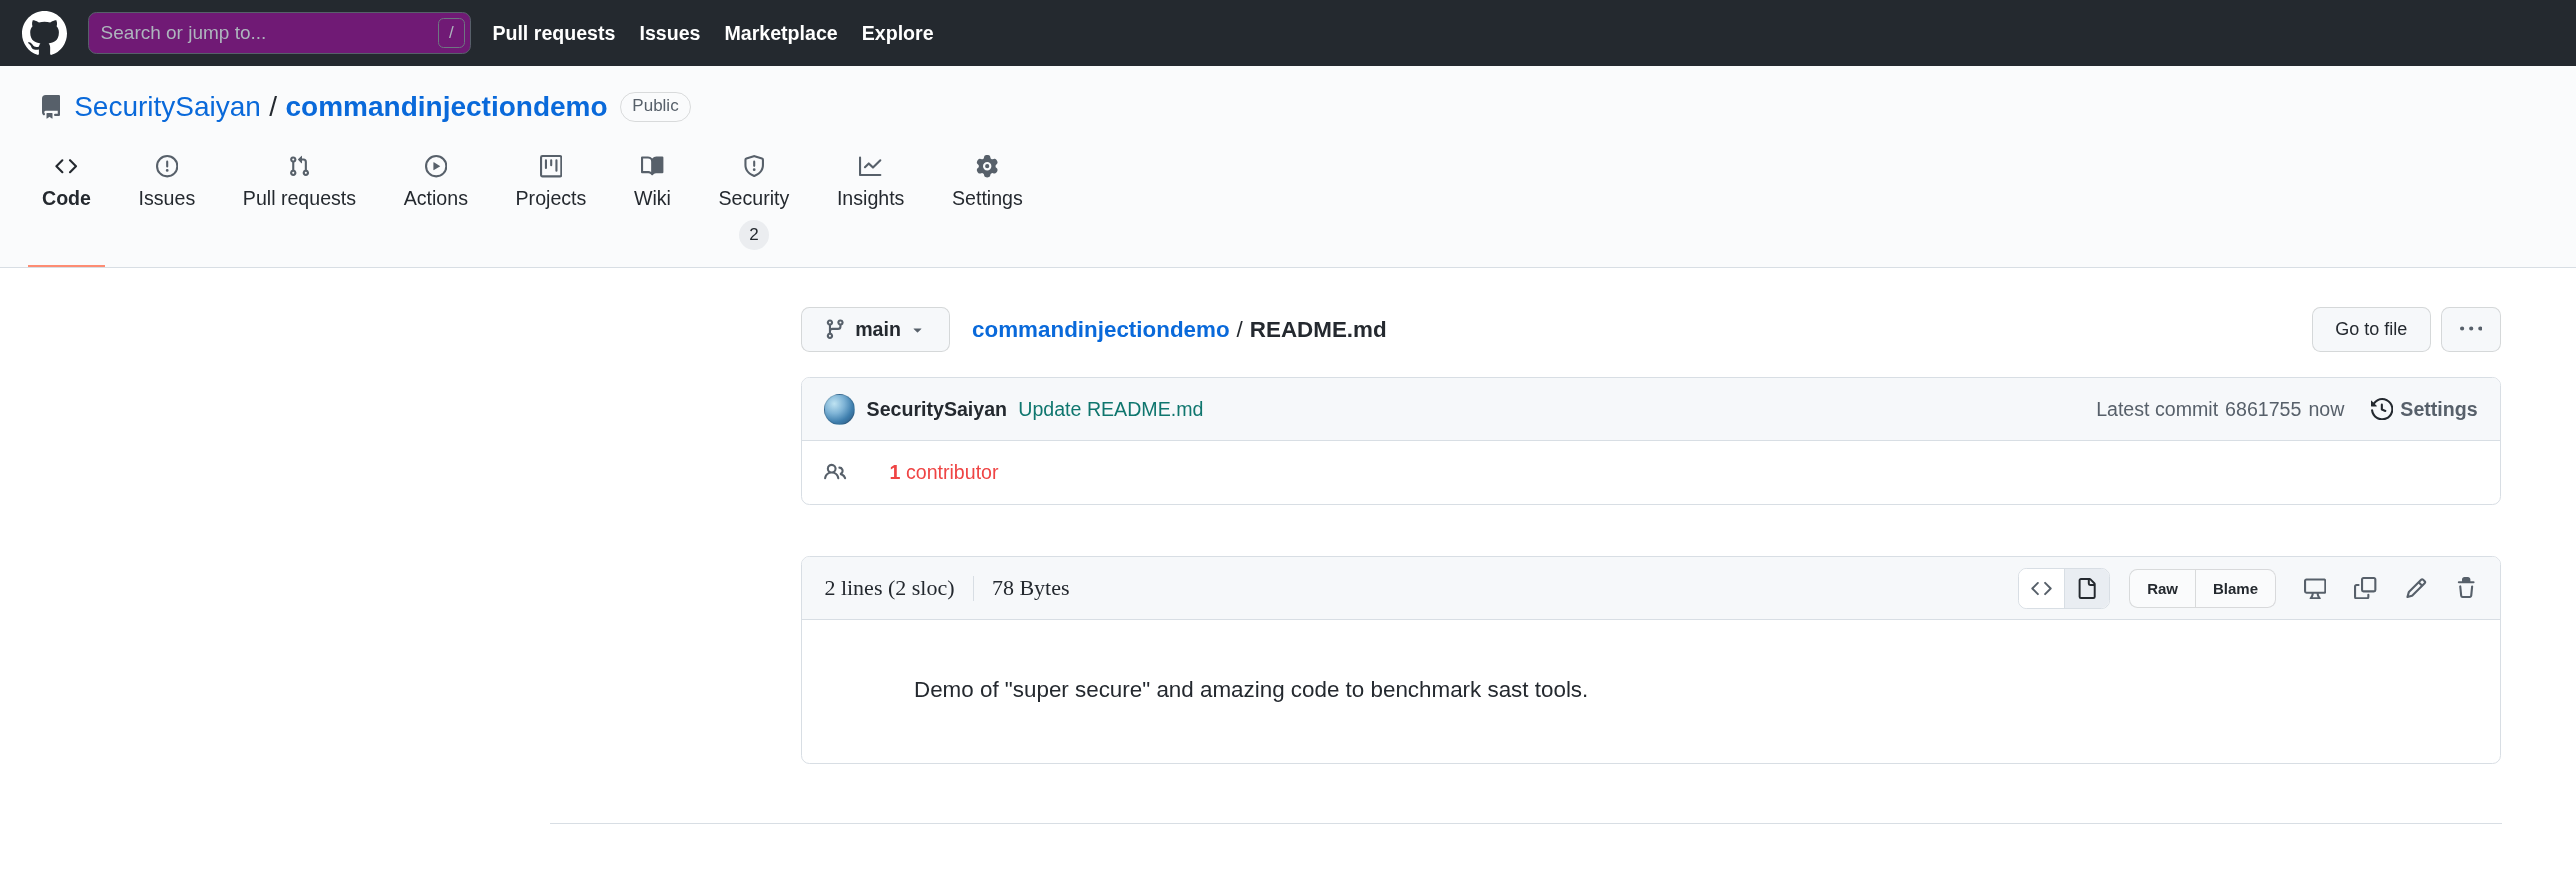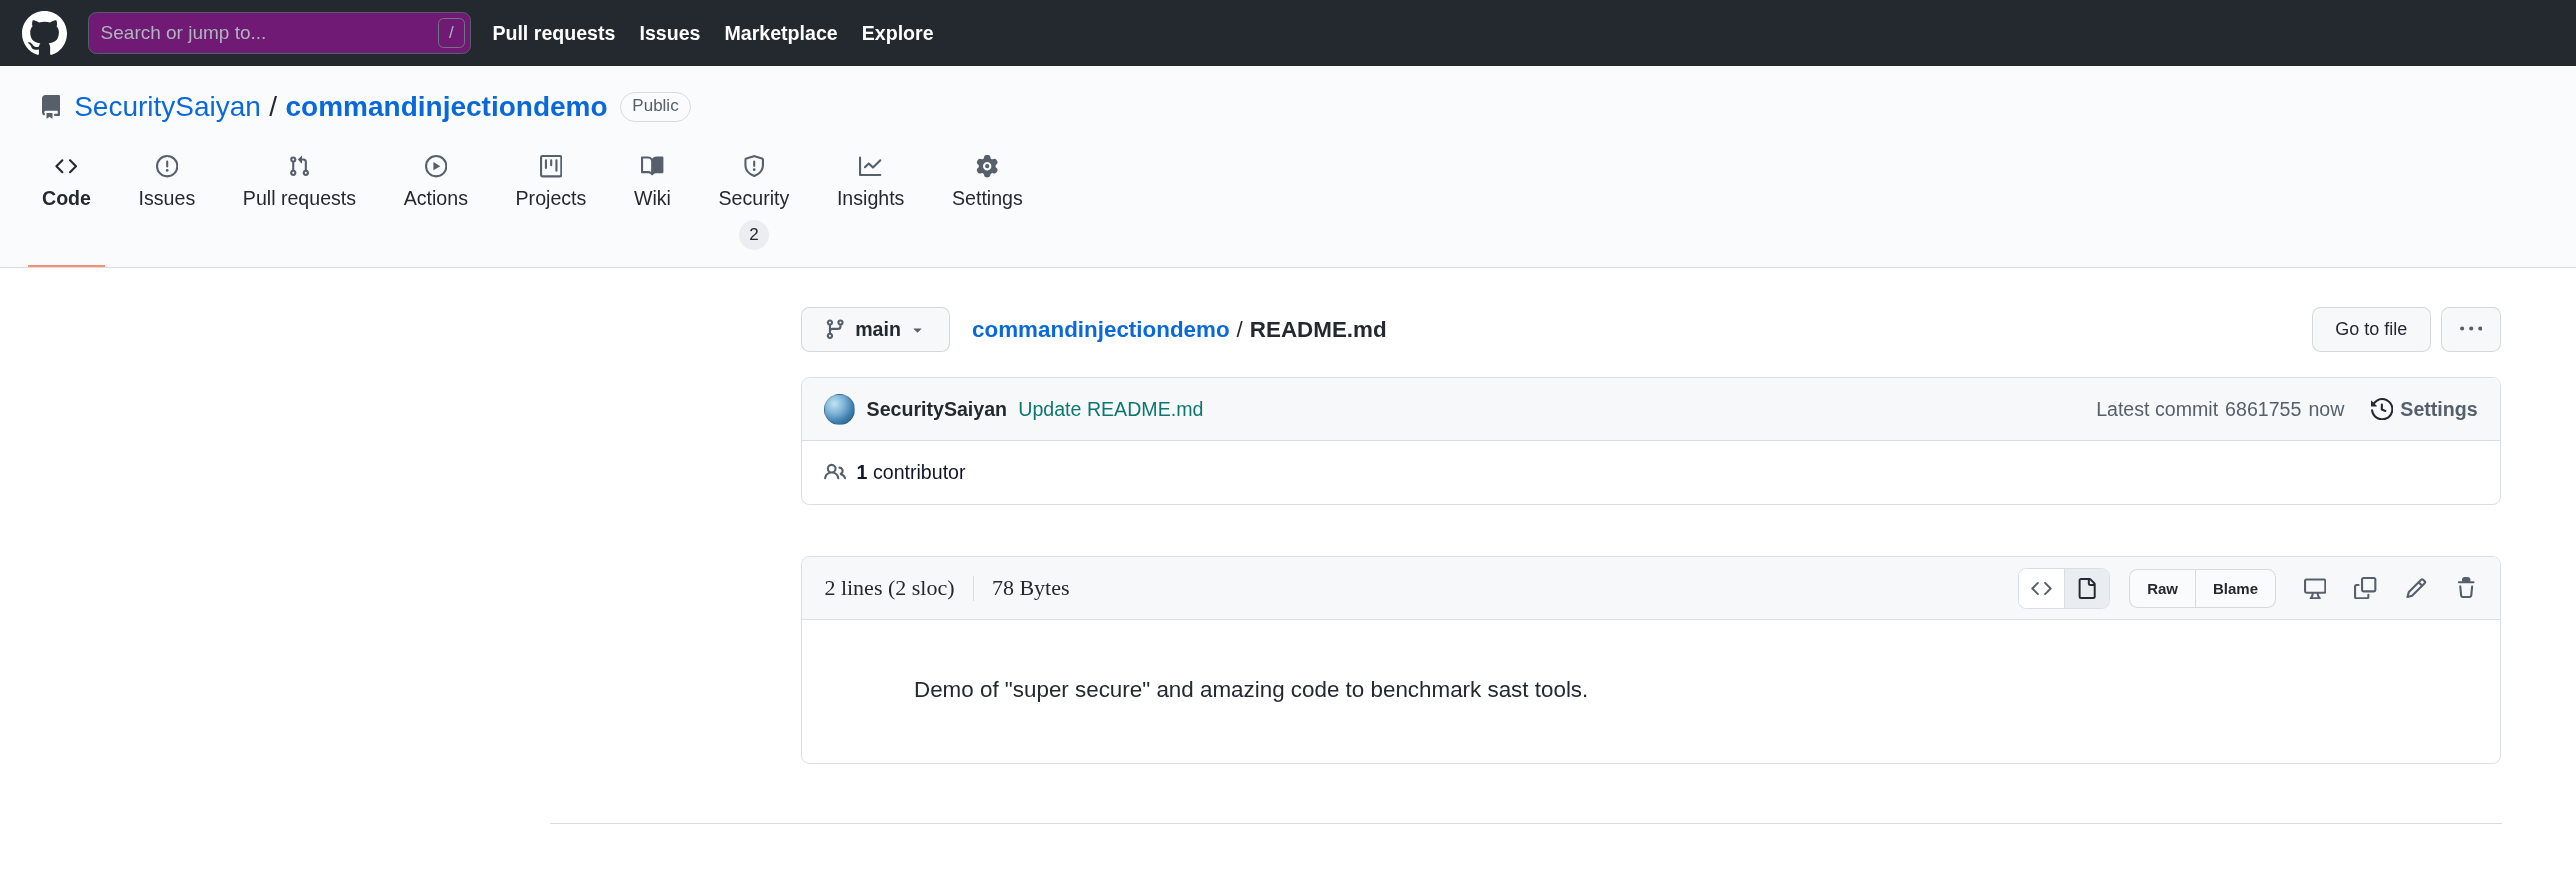--- a/index.html
+++ b/index.html
@@ -100,21 +100,21 @@
   .commit-msg { color:#0f766e; text-decoration:none;text-align:right; }
   .commit-meta { margin-left:auto; display:flex; align-items:center; gap:7px; color:#57606a; }
   .commit-meta a { color:#57606a; text-decoration:none; }
   .history-link {
     display:flex; align-items:center; gap:7px; margin-left:19.6px;
     color:#24292f; font-weight:700; text-decoration:none;
   }
   .history-link svg { width:22.4px; height:22.4px; fill:#24292f; }
   .contrib-row { display:flex; align-items:center; gap:9.8px; height:63px; padding:0 22.4px; font-size:19.6px; }
   .contrib-row svg { width:22.4px; height:22.4px; fill:#57606a; }
-  .contrib-row a { color:#0f172a; text-decoration:none; }
+  .contrib-row a { color:#ef4444; text-decoration:none;margin-left:33px; }
   .contrib-row .cnt { font-weight:700; }
 
   .file-box { margin-top:51px; }
   .file-header {
     display:flex; align-items:center; height:63px; padding:0 22.4px;
     background:#f6f8fa; border-bottom:1.4px solid #d8dee4; border-radius:7px 7px 0 0;
   }
   .file-info { display:flex; align-items:center; font-family:Liberation Serif, serif; font-size:22px; color:#24292f; }
   .file-info .divider { width:1.4px; height:25px; background:#d8dee4; margin:0 18px; }
   .file-actions { margin-left:auto; display:flex; align-items:center; gap:19.6px; }

